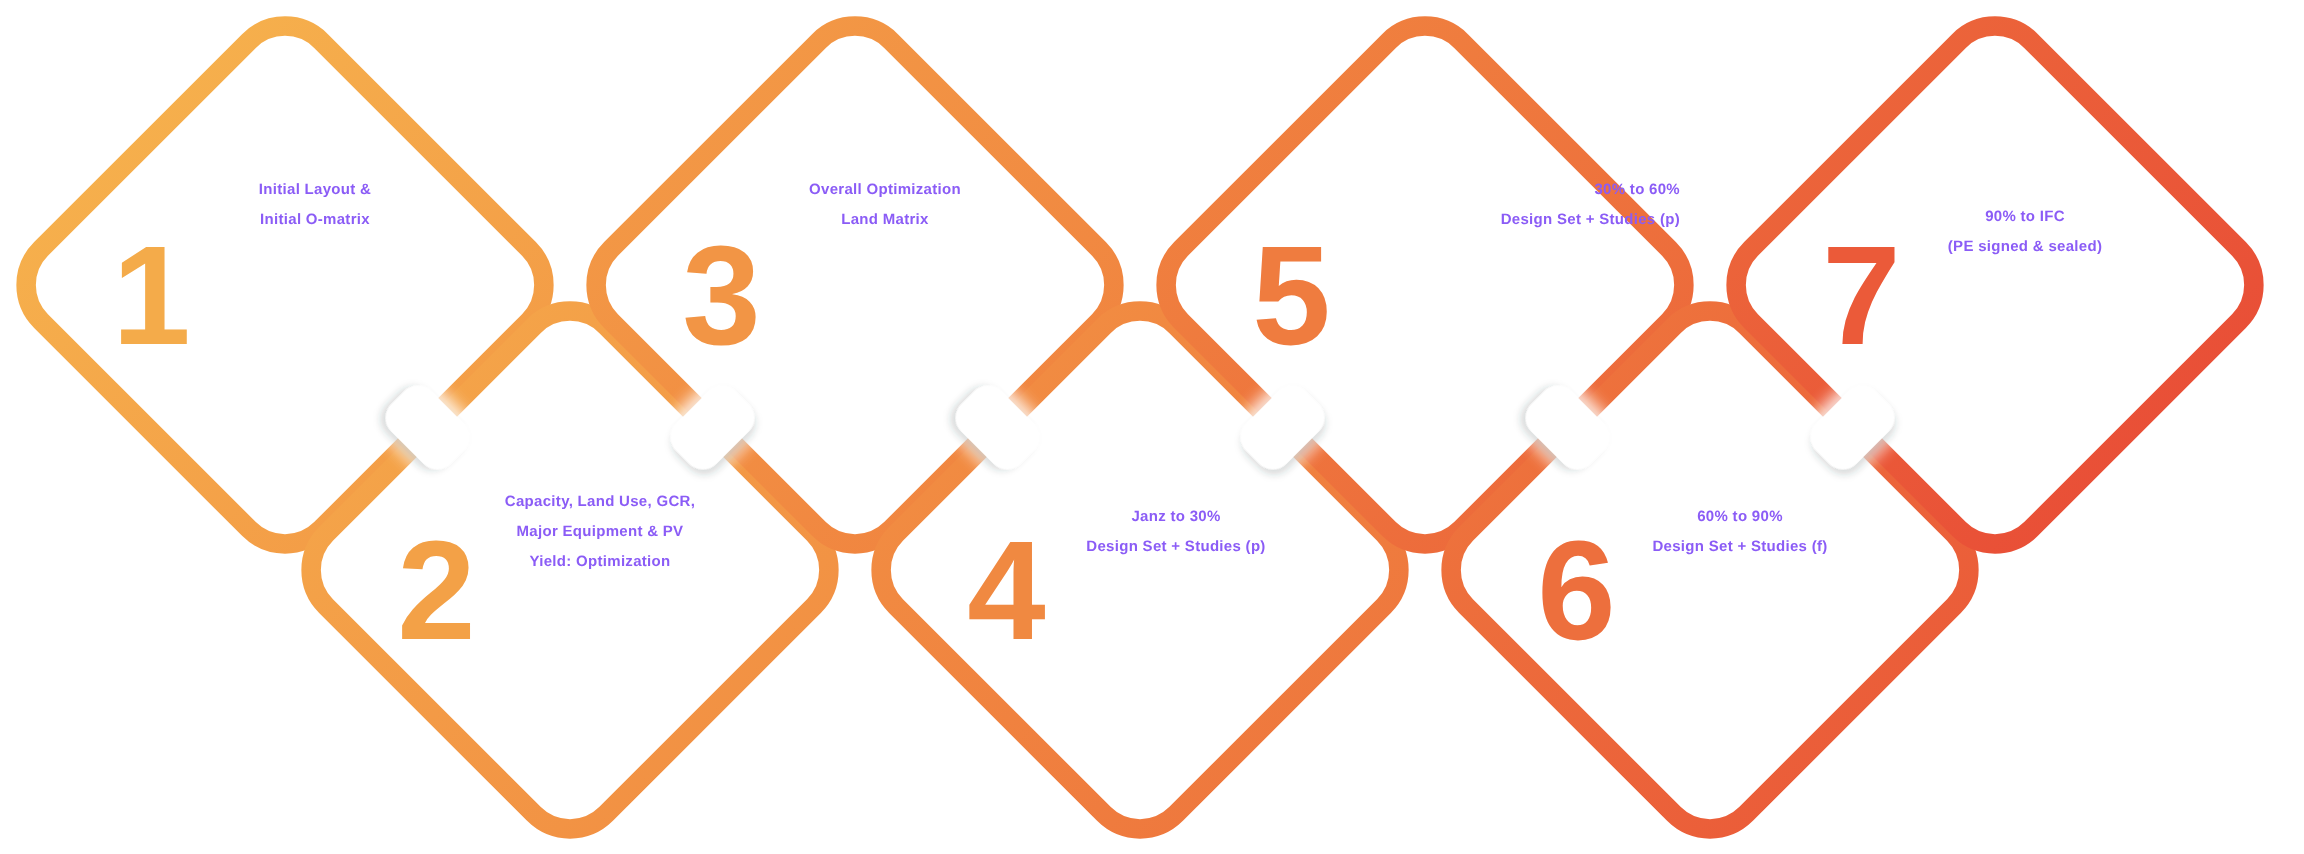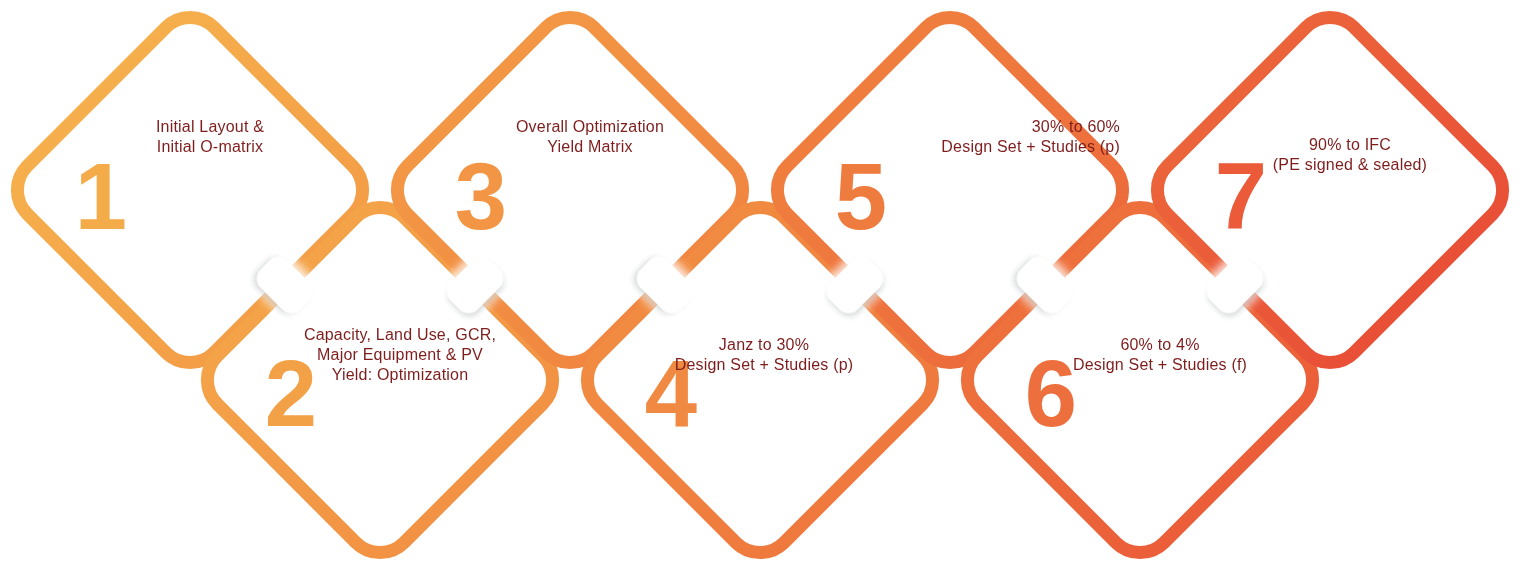--- a/index.html
+++ b/index.html
@@ -32,40 +32,40 @@
     font-weight: bold;
     line-height: 1;
     letter-spacing: -2px;
     color: #f08941; 
     user-select: none;
   }
   .label {
     position: absolute;
     width: 300px;
     text-align: center;
-    font-size: 16px;
-    font-weight: normal;
+    font-size: 10px;
+    font-weight: bold;
     line-height: 20px;
     letter-spacing: 0.2px;
-    color: #7f1d1d;
+    color: #8b5cf6;
     white-space: pre-line;
   }
   
   .s1 .num { left: 45px;   top: 150px; }
   .s2 .num { left: 235px;  top: 347px; }
   .s3 .num { left: 425px;  top: 150px; }
   .s4 .num { left: 615px;  top: 347px; }
   .s5 .num { left: 805px;  top: 150px; }
   .s6 .num { left: 995px;  top: 347px; }
   .s7 .num { left: 1185px; top: 150px; }
   
   .s1 .label { left: 60px;   top: 117px; }
   .s2 .label { left: 250px;  top: 325px; }
   .s3 .label { left: 440px;  top: 117px; }
-  .s4 .label { left: 614px;  top: 335px; }
+  .s4 .label { left: 634px;  top: 335px; }
   .s5 .label { left: 820px;  top: 117px; text-align: right; }
   .s6 .label { left: 1010px; top: 335px; }
   .s7 .label { left: 1200px; top: 117px; margin-top: 18px; }
 </style>
 </head>
 <body>
 
 <div class="canvas">
 
   <svg class="chain-svg" viewBox="0 0 1536 569" xmlns="http://www.w3.org/2000/svg">
@@ -128,35 +128,35 @@
   </div>
   <div class="step s2">
     <div class="num" style="color: rgb(243, 161, 71);">2</div>
     <div class="label">Capacity, Land Use, GCR,
 Major Equipment &amp; PV
 Yield: Optimization</div>
   </div>
   <div class="step s3">
     <div class="num" style="color: rgb(242, 149, 69);">3</div>
     <div class="label">Overall Optimization
-Yield Matrix</div>
+Land Matrix</div>
   </div>
   <div class="step s4">
     <div class="num" style="color: rgb(240, 137, 65);">4</div>
     <div class="label">Janz to 30%
 Design Set + Studies (p)</div>
   </div>
   <div class="step s5">
     <div class="num" style="color: rgb(239, 124, 63);">5</div>
     <div class="label">30% to 60%
 Design Set + Studies (p)</div>
   </div>
   <div class="step s6">
     <div class="num" style="color: rgb(237, 111, 61);">6</div>
-    <div class="label">60% to 4%
+    <div class="label">60% to 90%
 Design Set + Studies (f)</div>
   </div>
   <div class="step s7">
     <div class="num" style="color: rgb(235, 90, 57);">7</div>
     <div class="label">90% to IFC
 (PE signed &amp; sealed)</div>
   </div>
 
 </div>
 

